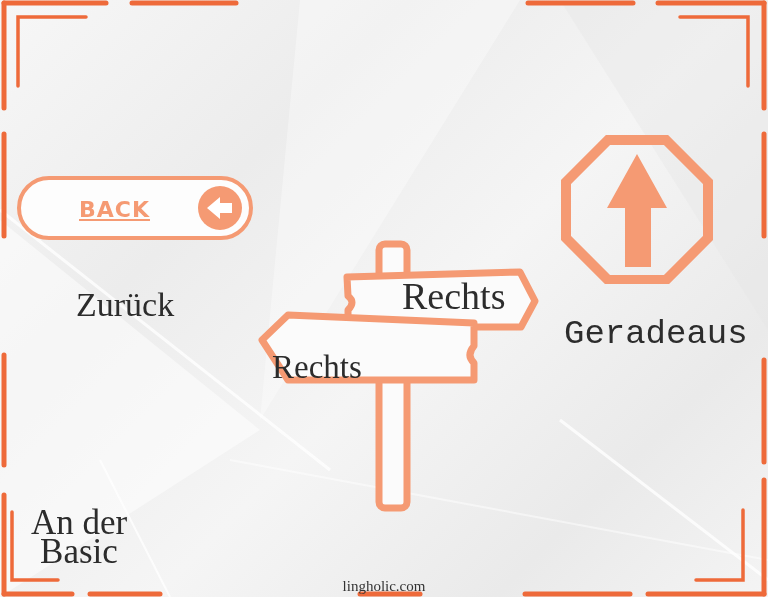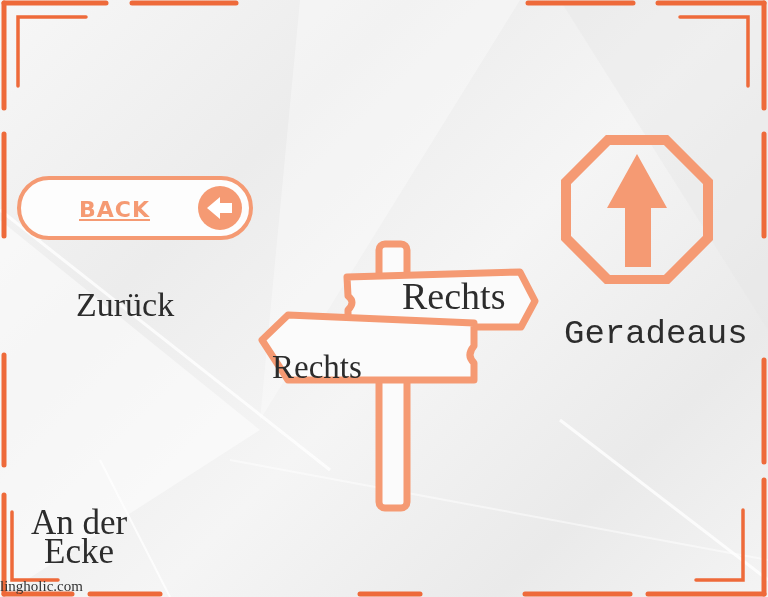--- a/index.html
+++ b/index.html
@@ -9,21 +9,21 @@
   .bg { position:absolute; inset:0; }
   .frame { position:absolute; inset:0; pointer-events:none; }
   .title { position:absolute; left:0; width:768px; top:32px; text-align:center;
     font-family:"DejaVu Sans", sans-serif; font-size:37px; line-height:39px; color:#2b2b2b; letter-spacing:0.5px; font-weight:300; }
   .label { position:absolute; color:#2c2c2c; font-family:"Liberation Serif", serif; }
   .back-btn { position:absolute; left:17px; top:176px; width:236px; height:64px; border:4px solid #f59a73;
     border-radius:36px; box-sizing:border-box; background:#fdfdfd; }
   .back-text { position:absolute; left:58px; top:17px; font-family:"DejaVu Sans", sans-serif; font-weight:bold;
     font-size:22px; color:#f59a73; letter-spacing:1px;text-decoration:underline; }
   .back-circle { position:absolute; right:7px; top:6px; width:44px; height:44px; border-radius:50%; background:#f59a73; }
-  .footer { position:absolute; left:0; width:768px; top:578px; text-align:left; font-size:15px; color:#333; }
+  .footer { position:absolute; left:0; width:768px; top:578px; text-align:center; font-size:15px; color:#333; }
 </style>
 </head>
 <body>
 
 <svg class="bg" width="768" height="597">
   <polygon points="0,220 260,430 0,597" fill="#ffffff" opacity="0.5"></polygon>
   <polygon points="300,0 520,0 260,420" fill="#ffffff" opacity="0.35"></polygon>
   <polygon points="560,0 768,0 768,330" fill="#e6e6e6" opacity="0.4"></polygon>
   <line x1="0" y1="210" x2="330" y2="470" stroke="#ffffff" stroke-width="3" opacity="0.8"></line>
   <line x1="100" y1="460" x2="170" y2="597" stroke="#ffffff" stroke-width="2" opacity="0.8"></line>
@@ -87,16 +87,16 @@
 <div class="label" style="left:272px; top:349px; font-size:33px;">Rechts</div>
 
 <svg style="position:absolute; left:560px; top:134px;" width="154" height="150">
   <polygon points="48,6 106,6 148,48 148,104 106,146 48,146 6,104 6,48" fill="none" stroke="#f59a73" stroke-width="10" stroke-linejoin="miter"></polygon>
   <polygon points="77,20 107,74 91,74 91,133 65,133 65,74 47,74" fill="#f59a73"></polygon>
 </svg>
 <div class="label" style="left:564px; top:315px; font-size:34px;font-family:Liberation Mono, monospace;">Geradeaus</div>
 
 <div class="label" style="left:22px; top:508px; font-size:35px; line-height:29px; text-align:center; width:114px;">
   <div>An der</div>
-  <div>Ecke</div>
+  <div>Basic</div>
 </div>
 
 <div class="footer">lingholic.com</div>
 
 </body></html>

